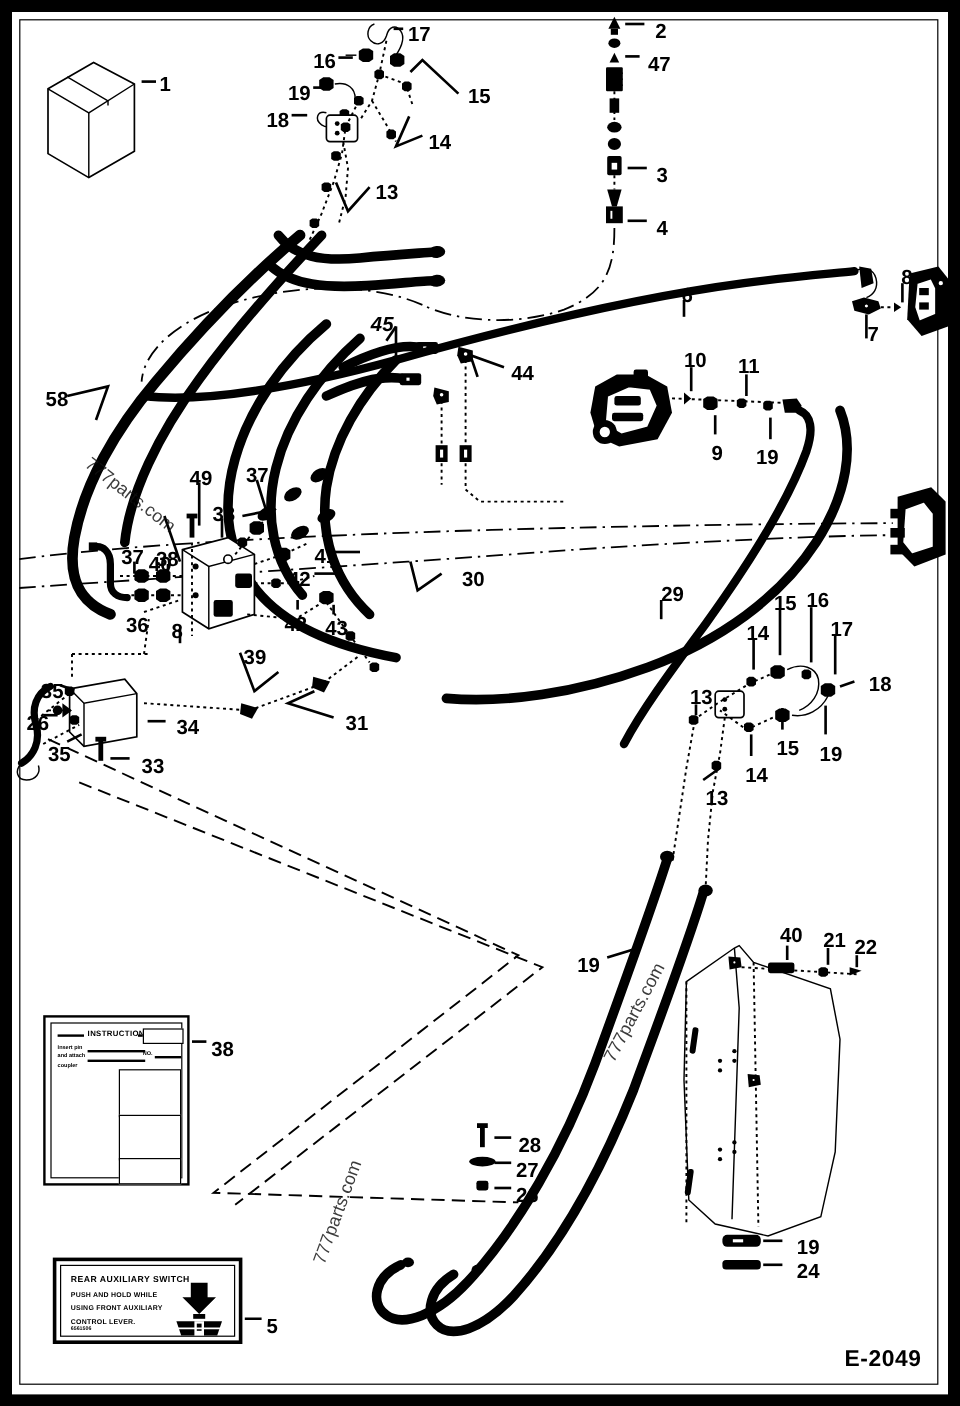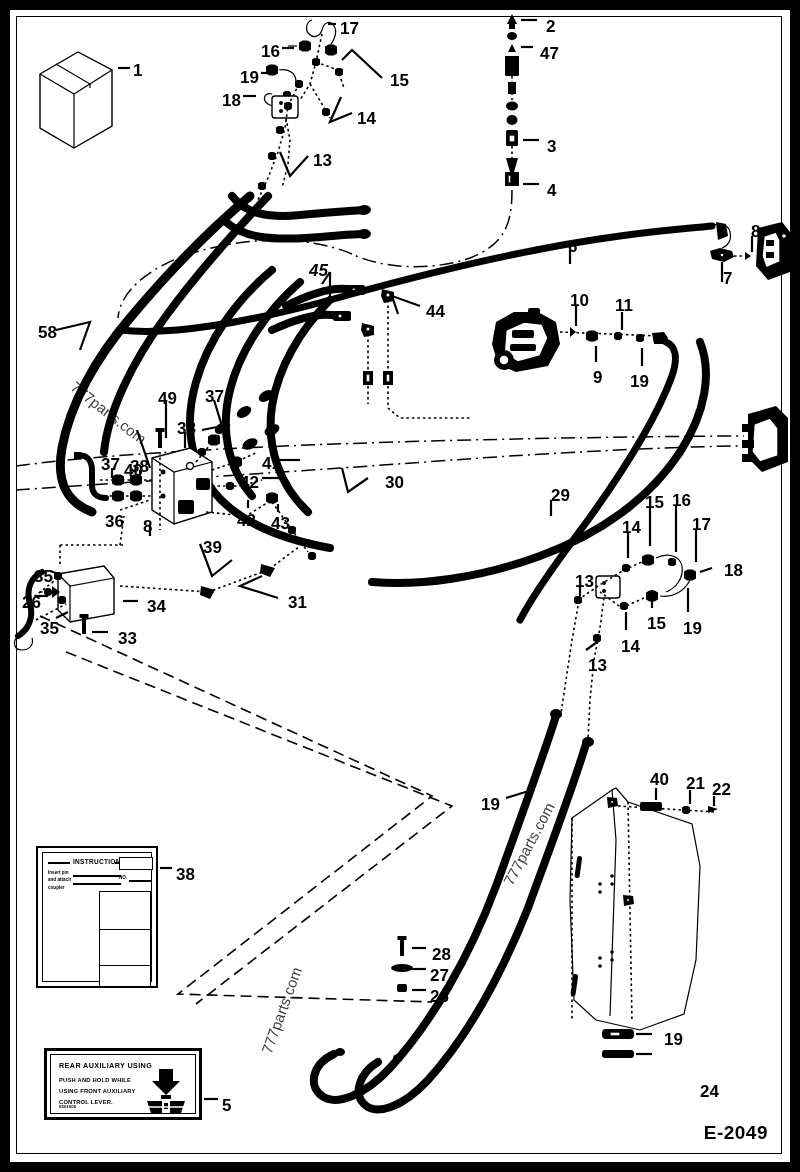--- a/index.html
+++ b/index.html
@@ -468,21 +468,21 @@
       <div style="position:absolute;left:76px;top:22px;font-size:4.6px;font-weight:bold;">NO.</div>
       <div class="d48bar" style="left:86px;top:27px;width:22px;"></div>
       <div class="d48box" style="left:56px;top:38px;width:50px;height:38px;"></div>
       <div class="d48box" style="left:56px;top:76px;width:50px;height:36px;"></div>
       <div class="d48box" style="left:56px;top:112px;width:50px;height:20px;"></div>
     </div>
   </div>
 
   <div class="decal" id="decal5">
     <div class="d5in">
-      <div class="d5title">REAR AUXILIARY USING</div>
+      <div class="d5title">REAR AUXILIARY SWITCH</div>
       <div class="d5body">
         <div>PUSH AND HOLD WHILE</div>
         <div>USING FRONT AUXILIARY</div>
         <div>CONTROL LEVER.</div>
       </div>
       <div class="d5code">6561506</div>
       <svg style="position:absolute;right:6px;top:12px;" width="46" height="48" viewBox="0 0 46 48">
         <polygon fill="#000" points="16,2 30,2 30,14 37,14 23,28 9,14 16,14"></polygon>
         <rect x="18" y="28" width="10" height="4" fill="#000"></rect>
         <path fill="#000" d="M4,34 L42,34 L38,46 L8,46 Z"></path>
@@ -548,21 +548,21 @@
       <div class="lbl" style="left: 621px; top: 638px;">14</div>
       <div class="lbl" style="left: 588px; top: 657px;">13</div>
       <div class="lbl" style="left: 481px; top: 796px;">19</div>
       <div class="lbl" style="left: 650px; top: 771px;">40</div>
       <div class="lbl" style="left: 686px; top: 775px;">21</div>
       <div class="lbl" style="left: 712px; top: 781px;">22</div>
       <div class="lbl" style="left: 432px; top: 946px;">28</div>
       <div class="lbl" style="left: 430px; top: 967px;">27</div>
       <div class="lbl" style="left: 430px; top: 988px;">26</div>
       <div class="lbl" style="left: 664px; top: 1031px;">19</div>
-      <div class="lbl" style="left: 700px; top: 1051px; margin-top: 32px;">24</div>
+      <div class="lbl" style="left: 664px; top: 1051px;">24</div>
       <div class="lbl" style="left: 176px; top: 866px;">38</div>
       <div class="lbl" style="left: 222px; top: 1097px;">5</div>
     </div>
 
   <div id="watermark-layer">
       <div class="wm" style="left: 78px; top: 378px; transform: rotate(38deg); transform-origin: left top;">777parts.com</div>
       <div class="wm" style="left: 500px; top: 880px; transform: rotate(-62deg); transform-origin: left top;">777parts.com</div>
       <div class="wm" style="left: 258px; top: 1050px; transform: rotate(-70deg); transform-origin: left top;">777parts.com</div>
     </div>
 

